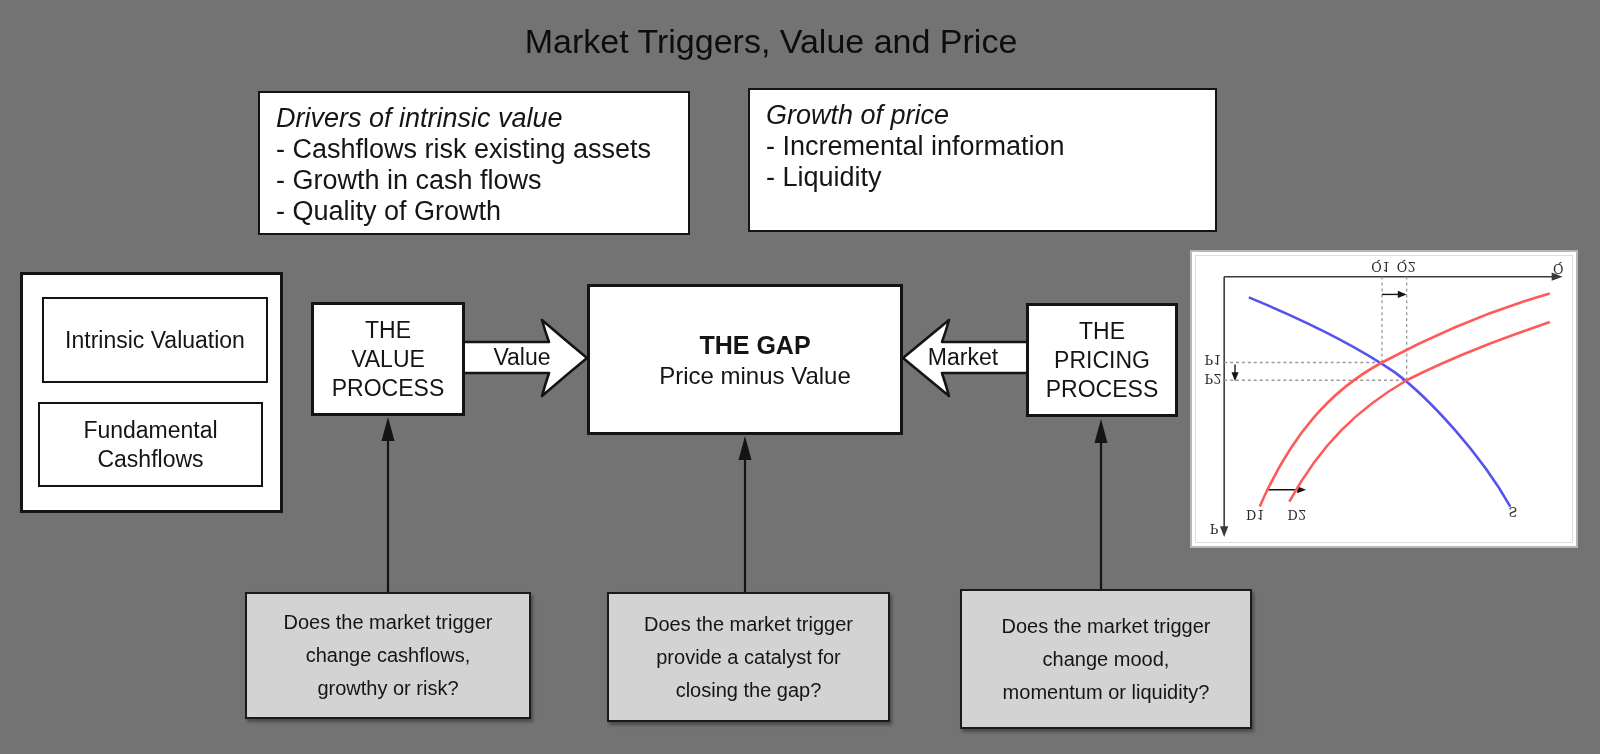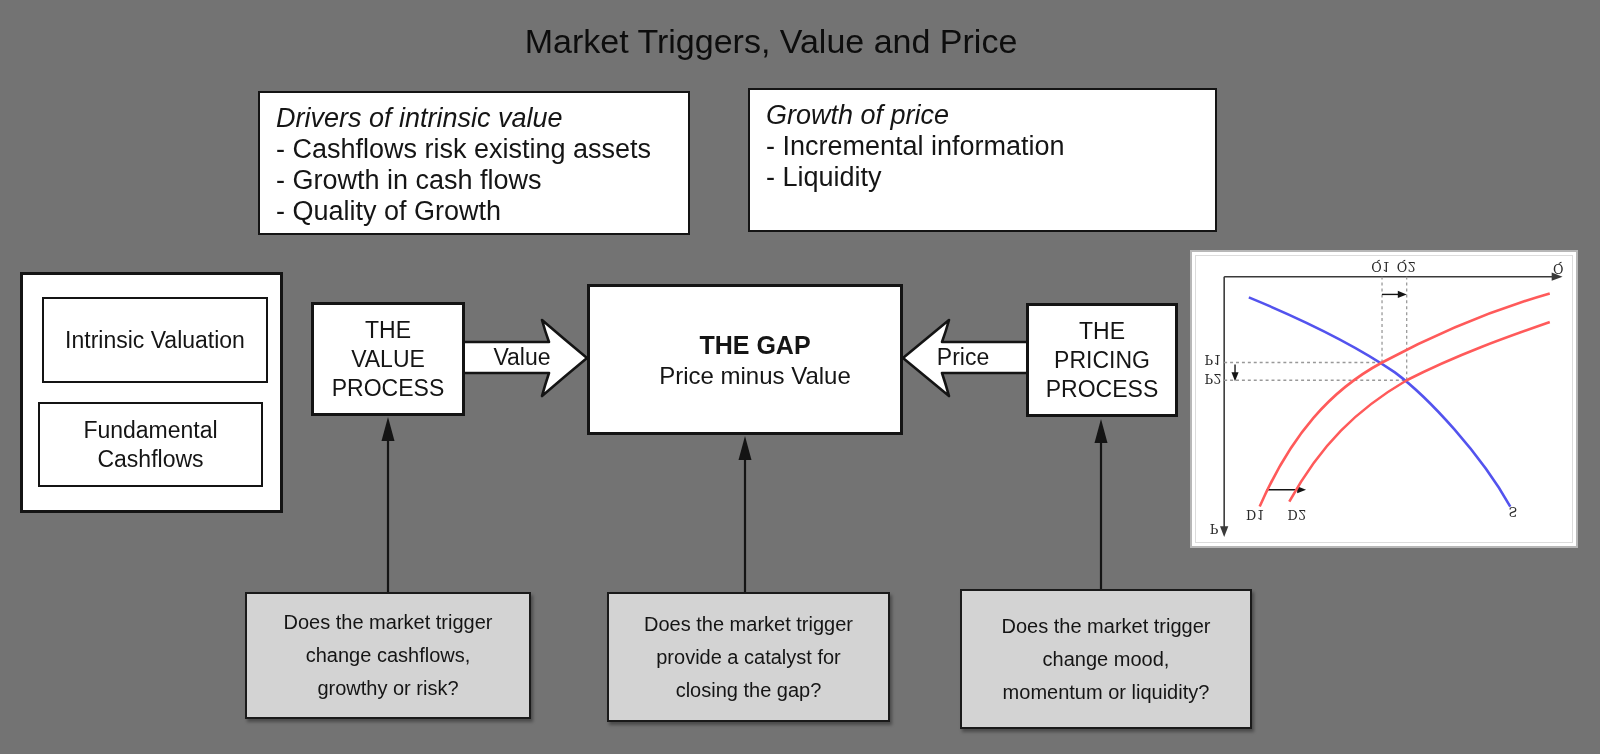--- a/index.html
+++ b/index.html
@@ -116,21 +116,21 @@
       <path d="M745,436 L738.5,460 L751.5,460 Z" fill="#141414"></path>
     </g>
 
     <g>
       <line x1="1101" y1="589" x2="1101" y2="440" stroke="#141414" stroke-width="2.2"></line>
       <path d="M1101,419 L1094.5,443 L1107.5,443 Z" fill="#141414"></path>
     </g>
   </svg>
 
   <div class="flowlabel" style="left:522px;top:357px;">Value</div>
-  <div class="flowlabel" style="left:963px;top:357px;">Price</div>
+  <div class="flowlabel" style="left:963px;top:357px;">Market</div>
 
   <div class="chartframe">
     <div class="chartinner"></div>
     <svg class="chartsvg" viewBox="0 0 388 298">
 
       <g stroke="#3a3a3a" stroke-width="1.6">
         <line x1="32" y1="25" x2="32" y2="280"></line>
         <line x1="32" y1="25" x2="366" y2="25"></line>
       </g>
       <path d="M32,289 L27.8,278 L36.2,278 Z" fill="#3a3a3a"></path>

